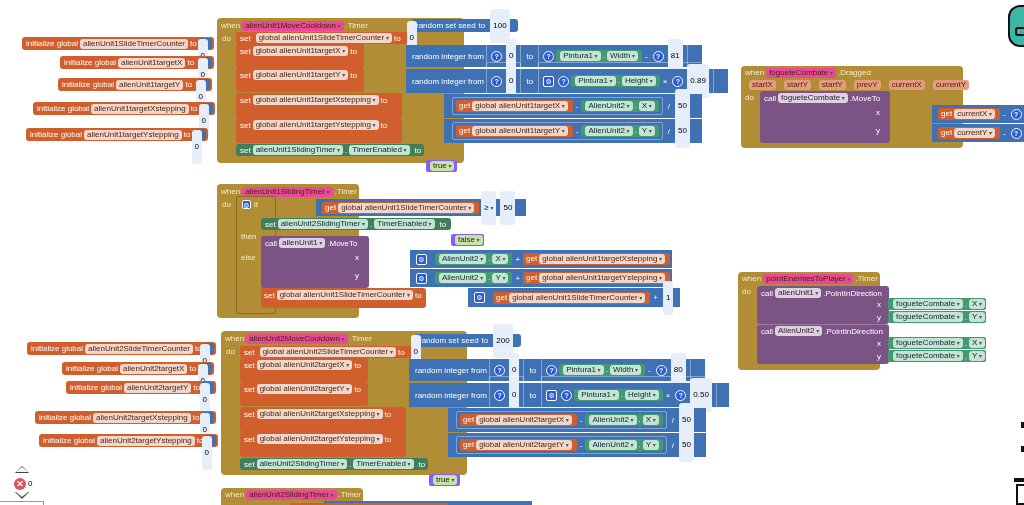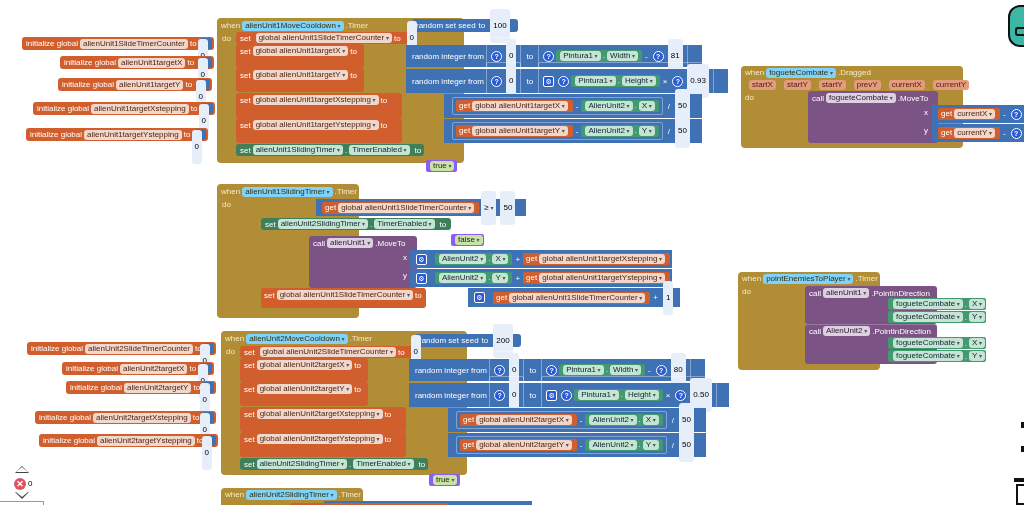--- a/index.html
+++ b/index.html
@@ -9,32 +9,32 @@
     font-family: "Liberation Sans", sans-serif;
     font-size:8px; color:#fff;
   }
   .abs { position:absolute; box-sizing:border-box; }
   .blk { position:absolute; box-sizing:border-box; display:flex; align-items:center; white-space:nowrap; }
   .ev  { background:#b18e35; border-radius:4px; }
   .var { background:#d05f2d; border-radius:3px; }
   .math{ background:#3f71b5;margin-left:44px; }
   .comp{ background:#3f7f5a; }
   .cmpnt { background:#439970; }
-  .proc{ background:#7c5385;margin-left:48px; }
+  .proc{ background:#7c5385; }
   .logic{ background:#8b5cf6;margin-top:16px; }
   .ctl { background:#b18e35; }
   .fld {
     display:inline-block; padding:0 3px; border-radius:3px; line-height:10px;
     background:rgba(255,255,255,0.35); color:#1a1a1a; margin:0 2px; font-size:8px;
   }
   .fld.light { background:#f1d7cb; color:#4a1f0a; }
   .fld.num { background:#e6eef9; color:#000; padding:12px 3px; }
   .fld.grn { background:#c4e5d3; color:#123; }
   .fld.prp { background:#ddd0e0; color:#2d1730; }
-  .fld.tan { background:#7dd3fc; color:#3a2c07; }
+  .fld.tan { background:#ec4899; color:#3a2c07; }
   .dd::after { content:" ▾"; font-size:6px; color:#555; }
   .kw { margin:0 3px; color:#fff; }
   .q { display:inline-block; width:9px; height:9px; border-radius:50%; background:#2a5bd7; color:#fff; font-size:7px; line-height:9px; text-align:center; font-weight:bold; border:1px solid #fff; margin:0 2px; }
   .gear { display:inline-block; width:9px; height:9px; border-radius:2px; background:#2a5bd7; border:1px solid #fff; color:#fff; font-size:7px; line-height:9px; text-align:center; margin:0 2px; }
   .sock { display:inline-flex; align-items:center; border:1px solid rgba(255,255,255,0.35); border-radius:2px; padding:1px 2px; margin:0 2px; }
   .hdr { color:#f4eacb; }
 </style>
 </head>
 <body>
 
@@ -176,21 +176,21 @@
   <span class="sock">
       <span class="gear">⚙</span>
       <span class="q">?</span>
     <span class="cmpnt" style="display:inline-flex;padding:1px 2px;border-radius:2px;">
       <span class="fld grn dd">Pintura1</span>
         <span>.</span>
         <span class="fld grn dd">Height</span>
     </span>
     <span class="kw">×</span>
     <span class="q">?</span>
-      <span class="fld num">0.93</span>
+      <span class="fld num">0.89</span>
   </span>
 </div>
 
 <div class="abs var" style="left:236px;top:93px;width:166px;height:25px;">
   <div class="blk" style="left:4px;top:2px;">
     <span>set</span>
     <span class="fld light dd">global alienUnit1targetXstepping</span>
     <span>to</span>
   </div>
 </div>
@@ -246,20 +246,26 @@
   <span class="fld dd" style="background:#c7e3a6;color:#222;">true</span>
 </div>
 
 <div class="abs ev" style="left:217px;top:184px;width:142px;height:134px;">
   <div class="blk" style="left:4px;top:2px;height:11px;">
     <span class="hdr">when</span>
     <span class="fld tan dd">alienUnit1SlidingTimer</span>
     <span class="hdr">.Timer</span>
   </div>
   <div class="blk hdr" style="left:5px;top:16px;">do</div>
+  <div class="abs ctl" style="left:19px;top:12px;width:40px;height:118px;border:1px solid #8a6d27;border-radius:3px;">
+    <span class="gear abs" style="left:3px;top:3px;">⚙</span>
+    <span class="abs hdr" style="left:17px;top:3px;">if</span>
+    <span class="abs hdr" style="left:4px;top:35px;">then</span>
+    <span class="abs hdr" style="left:4px;top:56px;">else</span>
+  </div>
 </div>
 <div class="blk math" style="left:272px;top:199px;width:210px;height:17px;padding-left:6px;">
   <span class="var" style="display:inline-flex;padding:1px 3px;border-radius:2px;">
       <span>get</span>
       <span class="fld light dd">global alienUnit1SlideTimerCounter</span>
     </span>
   <span class="fld num dd">≥</span>
   <span class="fld num">50</span>
 </div>
 <div class="blk comp" style="left:261px;top:218px;width:190px;height:12px;padding-left:4px;border-radius:3px;">

